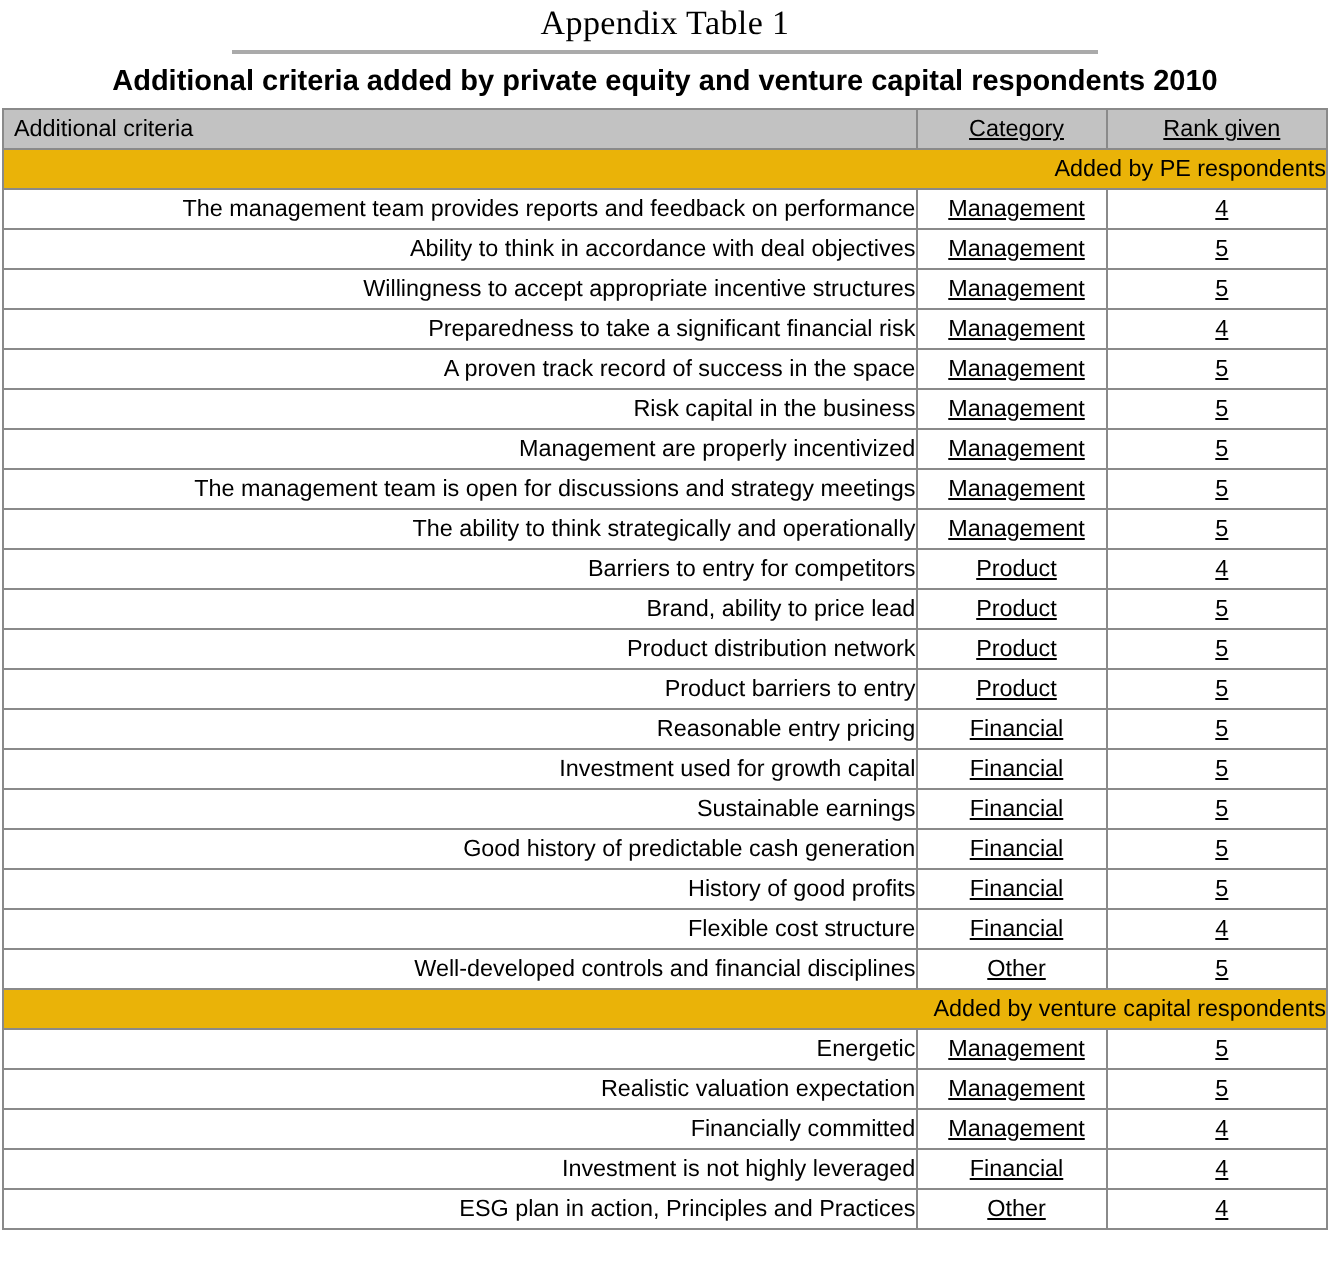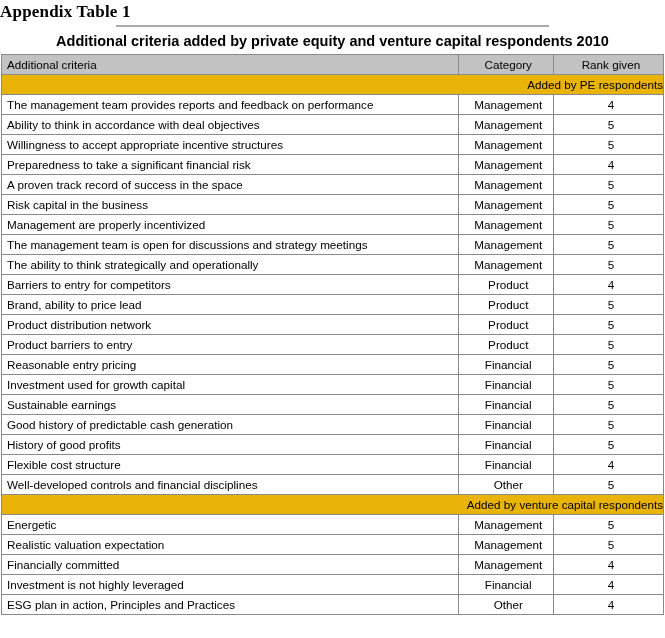--- a/index.html
+++ b/index.html
@@ -14,23 +14,23 @@
     color: #000000;
     overflow: hidden;
   }
   .page {
     width: 665px;
     height: 638px;
     position: relative;
   }
   .title {
     font-family: "Liberation Serif", serif;
-    font-weight: bold;
+    font-weight: normal;
     font-size: 17px;
-    text-align: left;
+    text-align: center;
     margin: 2px 0 0 0;
     padding: 0;
     line-height: 20px;
     letter-spacing: 0.2px;
   }
   .title-rule {
     height: 2px;
     background: #aaaaaa;
     margin: 3px auto 0 auto;
     width: 433px;
@@ -66,30 +66,31 @@
   .col-rank { width: 110px; }
 
   thead td {
     background: #c2c2c2;
     font-weight: bold;
     height: 20px;
   }
   td.c-cat, td.c-rank {
     text-align: center;
     padding-left: 0;
+    text-decoration: underline;
   }
   td.section {
     background: #eab308;
     font-weight: bold;
     text-align: right;
     padding-left: 0;
     height: 20px;
     margin-left: 24px;
   }
-  td.c-crit { text-align: left; }
+  td.c-crit { text-align: right; }
 </style>
 </head>
 <body>
 
 <div class="page">
 
   <div class="title">Appendix Table 1</div>
   <div class="title-rule"></div>
   <div class="subtitle">Additional criteria added by private equity and venture capital respondents 2010</div>
 

